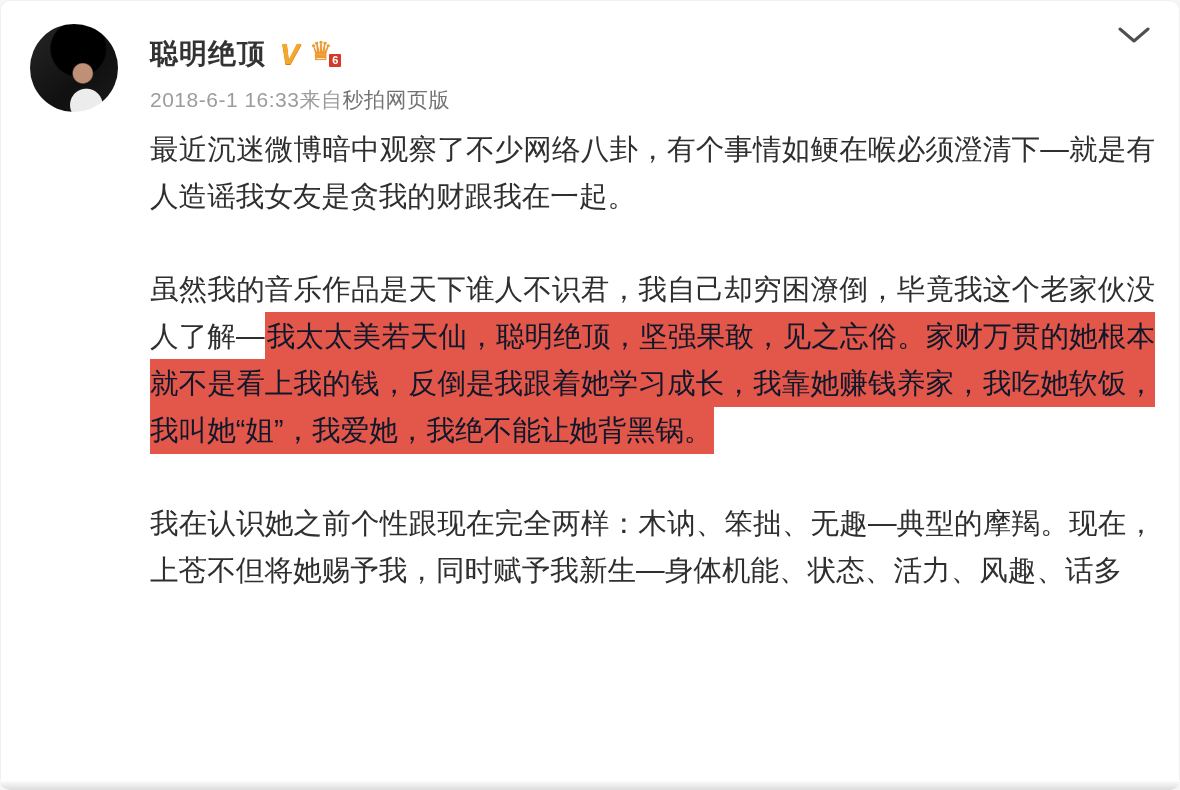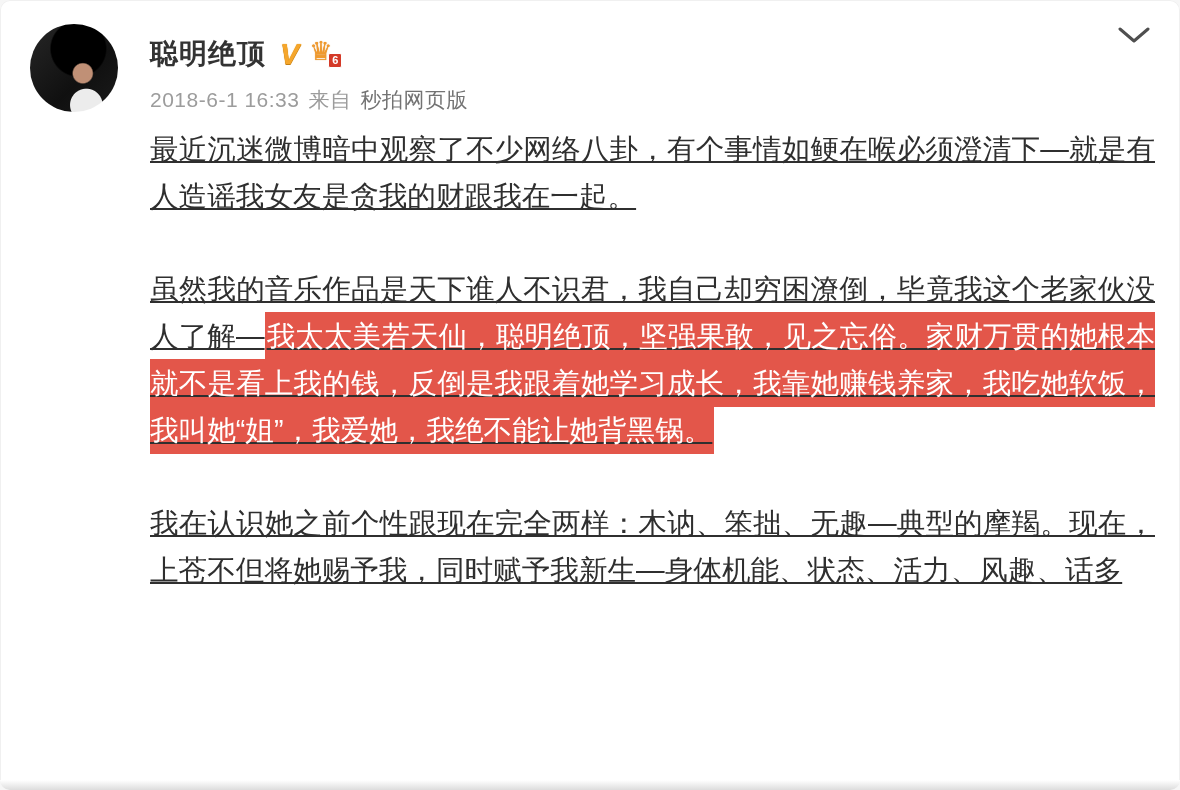--- a/index.html
+++ b/index.html
@@ -54,43 +54,43 @@
   }
   .crown-num{
     position:absolute;right:-3px;bottom:1px;
     background:#d43a28;color:#ffffff;
     font-size:11px;font-weight:700;line-height:13px;
     padding:0 3px;border-radius:2px;border:1px solid #ffffff;
   }
   .meta-row{
     position:absolute;left:150px;top:86px;
     font-size:21px;color:#9c9c9c;letter-spacing:0.5px;
-    display:flex;gap:9px;align-items:baseline;
+    display:flex;align-items:baseline;
   }
   .meta-row a{color:#737373;text-decoration:none;cursor:pointer;}
   .collapse{
     position:absolute;right:28px;top:22px;
     width:36px;height:26px;
     display:flex;align-items:center;justify-content:center;
     cursor:pointer;
   }
   
   .content{
     position:absolute;left:150px;top:126px;
     width:1005px;
     font-size:28.6px;line-height:47px;
     color:#2f2f2f;
     text-align:justify;
     letter-spacing:0;
   }
-  .content p{margin:0 0 46px 0;text-decoration:underline;}
+  .content p{margin:0 0 46px 0;}
   .content p:last-child{margin-bottom:12px;}
   mark.hl{
     background:#e3564a;
-    color:#ffffff;
+    color:#0f172a;
     padding:8px 2px;
     -webkit-box-decoration-break:slice;
     box-decoration-break:slice;
   }
   .bottom-fade{
     position:absolute;left:0;bottom:0;width:100%;height:10px;
     background:linear-gradient(#ffffff,#dcdcdc);
   }
 </style>
 </head>

